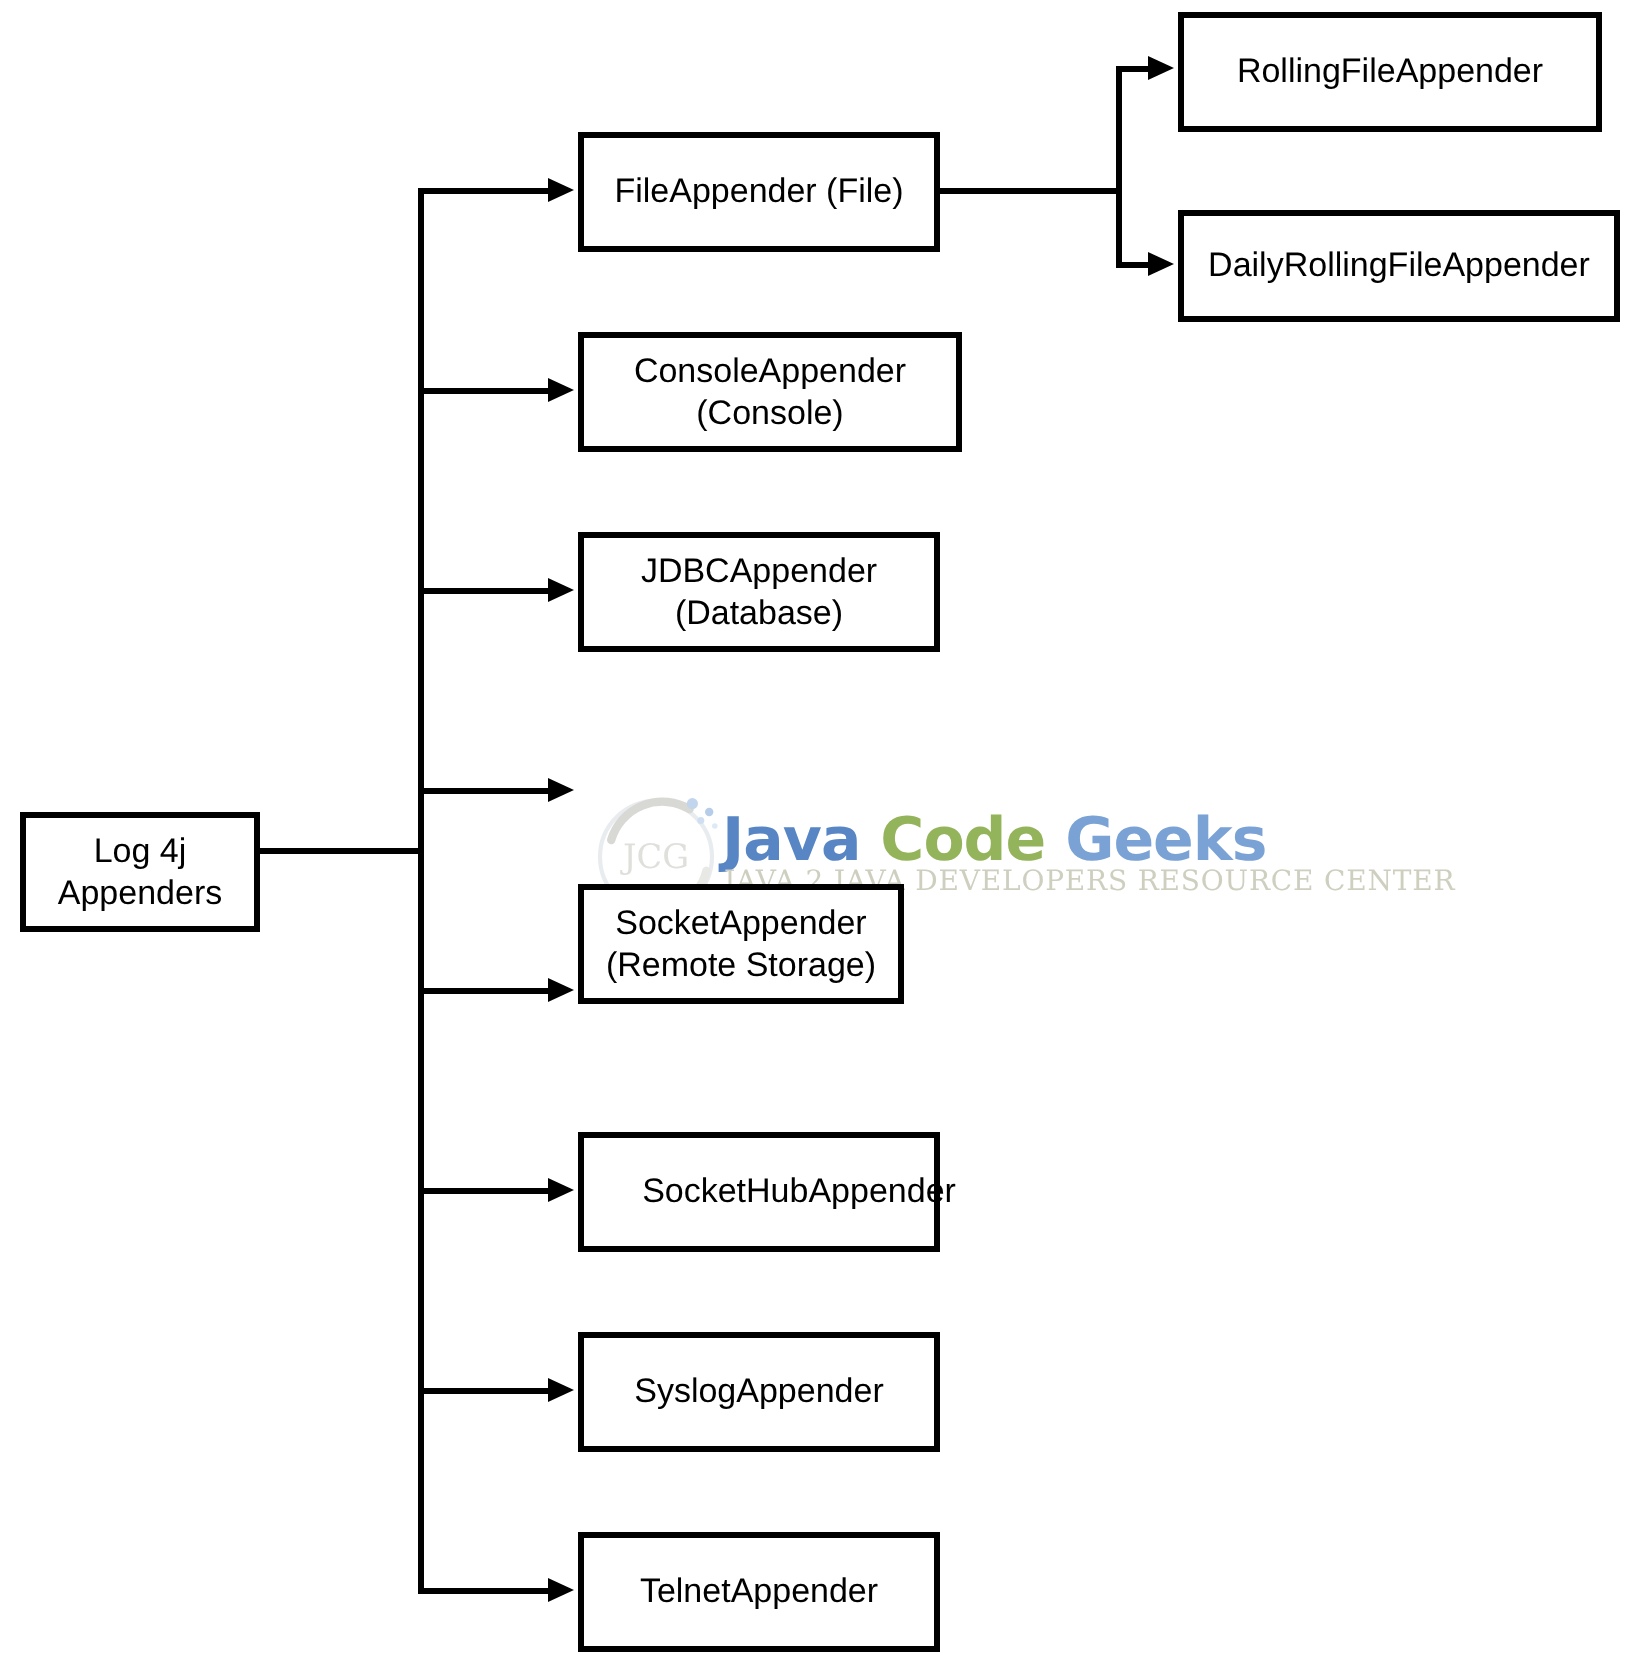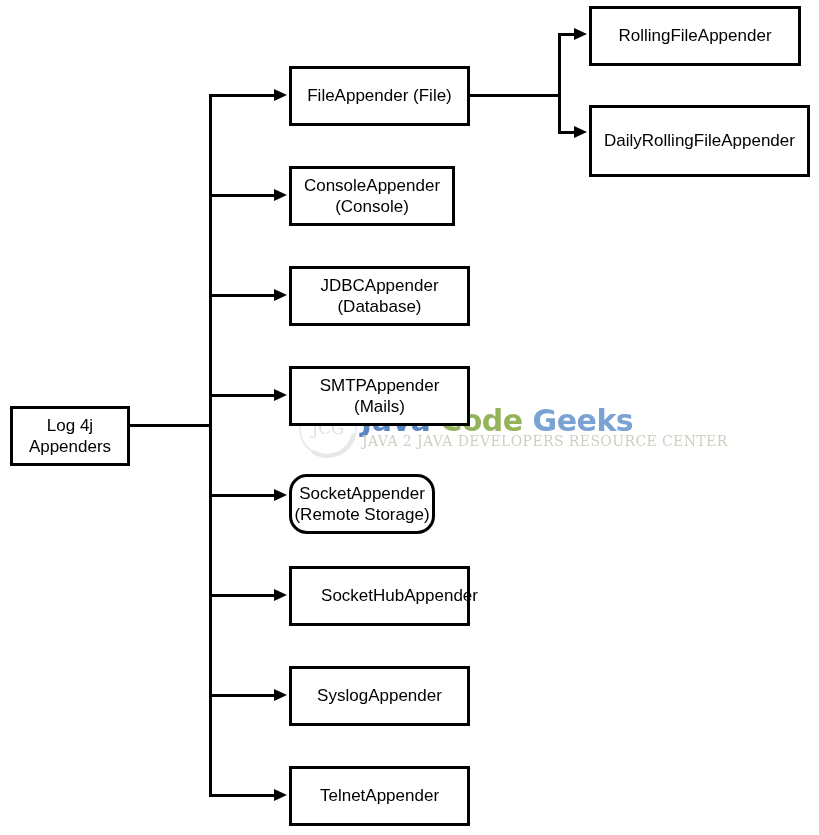--- a/index.html
+++ b/index.html
@@ -149,35 +149,33 @@
       <span class="w1">Java</span><span>&nbsp;</span><span class="w2">Code</span><span>&nbsp;</span><span class="w3">Geeks</span>
     </div>
     <div id="wm-tagline">JAVA 2 JAVA DEVELOPERS RESOURCE CENTER</div>
   </div>
 
   <div class="node" style="left:10px; top:406px; width:120px; height:60px;">Log 4j
 Appenders</div>
 
   <div class="node" style="left:289px; top:66px; width:181px; height:60px;">FileAppender (File)</div>
 
-  <div class="node" style="left:289px; top:166px; width:166px; height:60px;">ConsoleAppender
+  <div class="node" style="left:289px; top:166px; width:192px; height:60px;">ConsoleAppender
 (Console)</div>
 
   <div class="node" style="left:289px; top:266px; width:181px; height:60px;">JDBCAppender
 (Database)</div>
 
-  <div class="node" style="left:289px; top:366px; width:181px; height:60px;">SMTPAppender
-(Mails)</div>
 
-  <div class="node" style="left:289px; top:474px; width:146px; height:60px;border-radius:18px;">SocketAppender
+  <div class="node" style="left:289px; top:442px; width:163px; height:60px;">SocketAppender
 (Remote Storage)</div>
 
   <div class="node" style="left:289px; top:566px; width:181px; height:60px;padding-left:40px;">SocketHubAppender</div>
 
   <div class="node" style="left:289px; top:666px; width:181px; height:60px;text-align:right;">SyslogAppender</div>
 
   <div class="node" style="left:289px; top:766px; width:181px; height:60px;text-align:right;">TelnetAppender</div>
 
   <div class="node" style="left:589px; top:6px; width:212px; height:60px;">RollingFileAppender</div>
 
-  <div class="node" style="left:589px; top:105px; width:221px; height:72px;">DailyRollingFileAppender</div>
+  <div class="node" style="left:589px; top:105px; width:221px; height:56px;">DailyRollingFileAppender</div>
 
 </div>
 
 </body></html>

